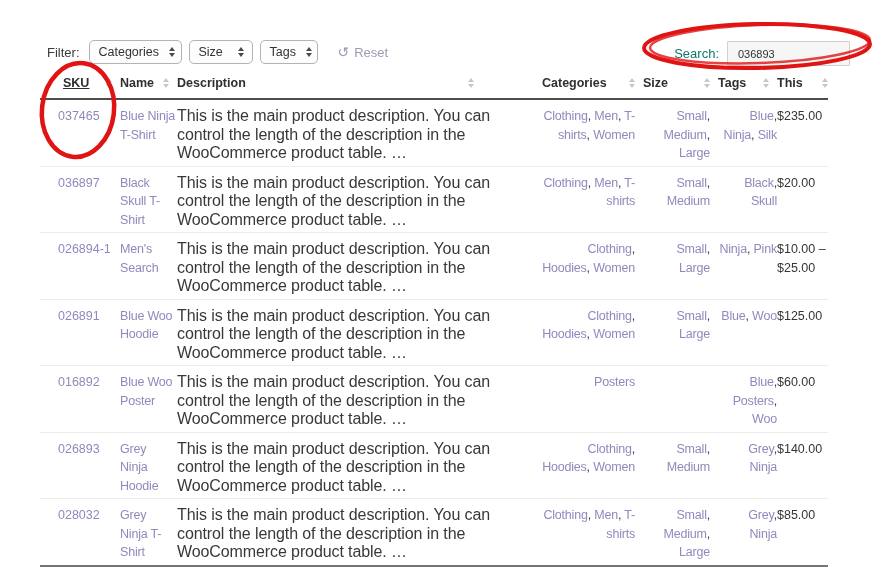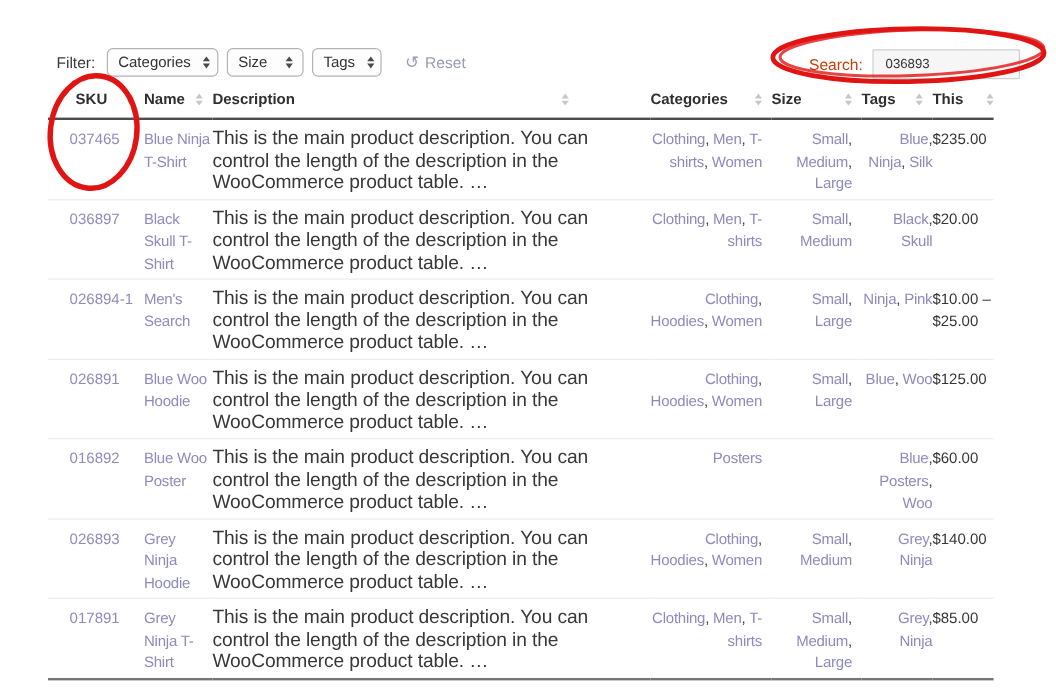--- a/index.html
+++ b/index.html
@@ -25,33 +25,33 @@
   .spin i { display:block; width:0; height:0;
     border-left:3.5px solid transparent; border-right:3.5px solid transparent; }
   .spin .up   { border-bottom:4px solid #4a4a4a; }
   .spin .down { border-top:4px solid #4a4a4a; }
   .reset { display:flex; align-items:center; margin-left:13px; color:#999cb4;
     font-size:13px; text-decoration:none; cursor:pointer; }
   .reset-icon { font-size:14px; margin-right:5px; line-height:1; }
 
   
   .search-bar { position:absolute; top:41px; right:30px; display:flex; align-items:center; }
-  .search-label { font-size:13px; color:#c2410c; margin-right:8px; }
+  .search-label { font-size:13px; color:#0f766e; margin-right:8px; }
   .search-input { width:123px; height:25px; background:#f6f6f6;
     border:1px solid #d0d0d0; border-radius:1px; font-family:"Liberation Sans",sans-serif;
     font-size:11px; color:#333; padding:0 6px 0 10px; outline:none; }
 
   
   table.products { position:absolute; left:40px; top:71px; width:788px;
     border-collapse:collapse; table-layout:fixed; }
   col.c-sku{width:80px} col.c-name{width:57px} col.c-desc{width:365px}
   col.c-cat{width:101px} col.c-size{width:75px} col.c-tags{width:59px} col.c-price{width:51px}
   thead th { text-align:left; vertical-align:middle; font-size:12.5px; font-weight:bold;
     color:#2f2f2f; padding:5px 8px 8px 0; border-bottom:2px solid #4d4d4d; cursor:pointer; }
-  thead th.h-sku { padding-left:23px; }
+  thead th.h-sku { padding-left:23px;text-decoration:underline; }
   thead th.h-desc .sort { margin-right:60px; }
   thead th.h-price { padding-right:0; }
   .th-inner { display:flex; align-items:center; justify-content:space-between; }
   .sort { display:flex; flex-direction:column; gap:2px; flex:none; }
   .sort i { display:block; width:0; height:0;
     border-left:3.5px solid transparent; border-right:3.5px solid transparent; }
   .sort .up   { border-bottom:4px solid #c6c6cf; }
   .sort .down { border-top:4px solid #c6c6cf; }
 
   tbody td { vertical-align:top; font-size:12.5px; line-height:18.5px;
@@ -238,21 +238,21 @@
         <tr>
           <td class="cell-sku"><a class="plink">026893</a></td>
           <td class="cell-name"><a class="plink">Grey Ninja Hoodie</a></td>
           <td class="cell-desc">This is the main product description. You can control the length of the description in the WooCommerce product table. …</td>
           <td class="cell-categories"><a class="plink">Clothing</a><span class="sep">, </span><a class="plink">Hoodies</a><span class="sep">, </span><a class="plink">Women</a></td>
           <td class="cell-size"><a class="plink">Small</a><span class="sep">, </span><a class="plink">Medium</a></td>
           <td class="cell-tags"><a class="plink">Grey</a><span class="sep">, </span><a class="plink">Ninja</a></td>
           <td class="cell-price">$140.00</td>
         </tr>
         <tr>
-          <td class="cell-sku"><a class="plink">017891</a></td>
+          <td class="cell-sku"><a class="plink">028032</a></td>
           <td class="cell-name"><a class="plink">Grey Ninja T-Shirt</a></td>
           <td class="cell-desc">This is the main product description. You can control the length of the description in the WooCommerce product table. …</td>
           <td class="cell-categories"><a class="plink">Clothing</a><span class="sep">, </span><a class="plink">Men</a><span class="sep">, </span><a class="plink">T-shirts</a></td>
           <td class="cell-size"><a class="plink">Small</a><span class="sep">, </span><a class="plink">Medium</a><span class="sep">, </span><a class="plink">Large</a></td>
           <td class="cell-tags"><a class="plink">Grey</a><span class="sep">, </span><a class="plink">Ninja</a></td>
           <td class="cell-price">$85.00</td>
         </tr>
       </tbody>
   </table>
 

